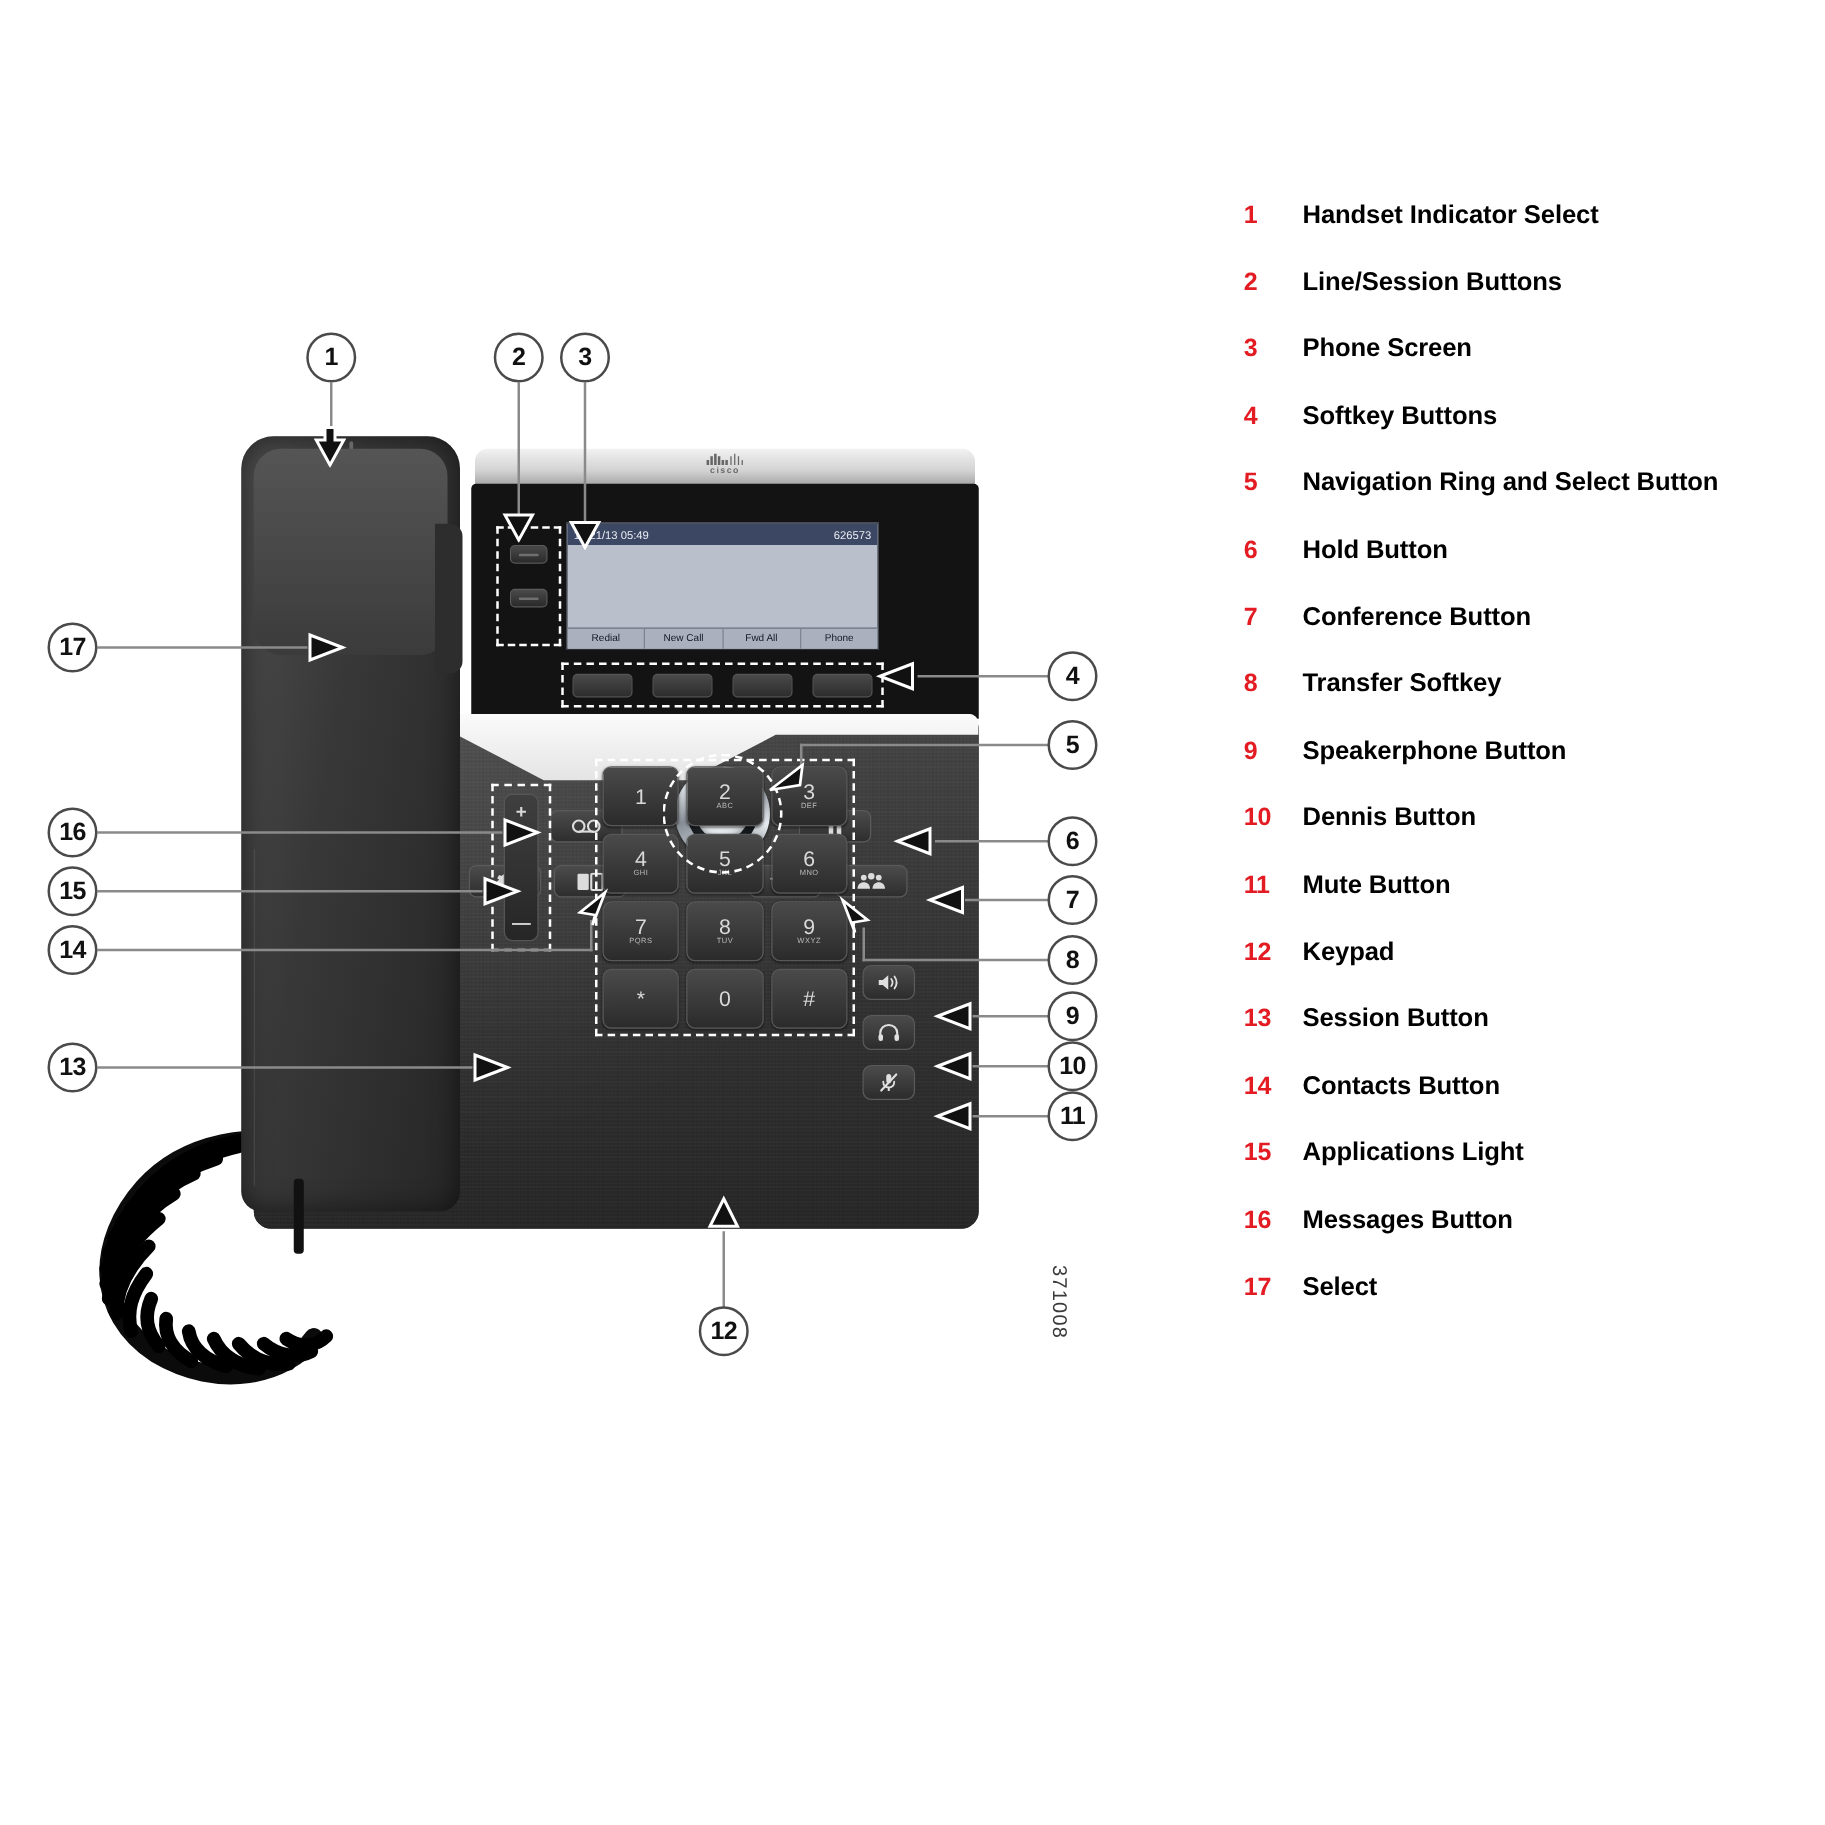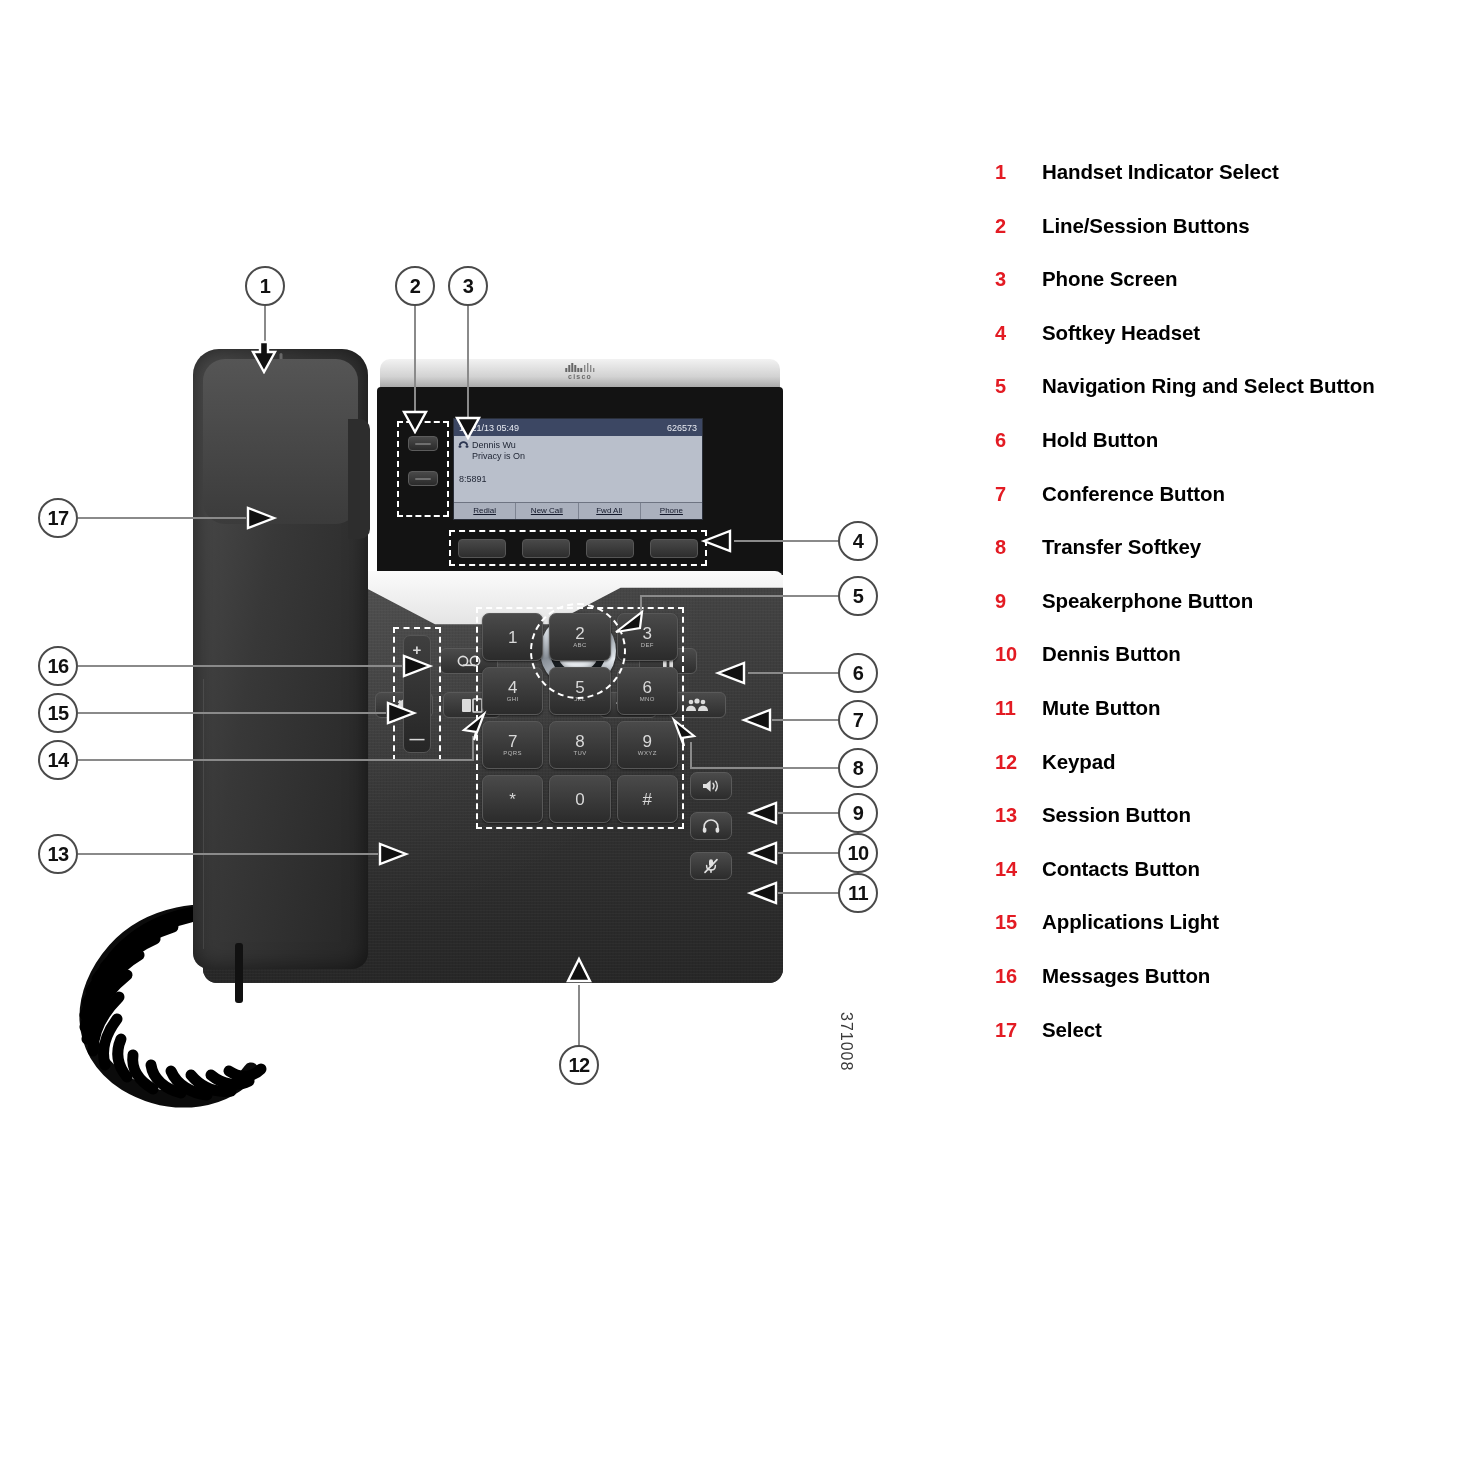--- a/index.html
+++ b/index.html
@@ -200,21 +200,20 @@
   }
   .softkey-labels span {
     flex: 1;
     font-size: 8px;
     color: #13182a;
     text-align: center;
     line-height: 15px;
     border-right: 1px solid #7d8391;
     white-space: nowrap;
     overflow: hidden;
-    text-decoration: underline;
   }
   .softkey-labels span:last-child { border-right: none; }
 
   
   .dash-box {
     position: absolute;
     border: 2px dashed #ffffff;
     box-sizing: border-box;
     z-index: 20;
     pointer-events: none;
@@ -535,30 +534,20 @@
     <div class="line-btns">
       <div class="line-btn b1"></div>
       <div class="line-btn b2"></div>
     </div>
     <div class="dash-box" style="left:222px; top:86px; width:52px; height:96px;"></div>
 
     <div class="screen">
       <div class="screen-status">
         <span>10/21/13  05:49</span>
         <span>626573</span>
-      </div>
-      <div class="screen-body">
-        <svg class="scr-phone-icon" viewBox="0 0 12 10">
-          <path d="M1 6 C1 3,4 1.5,6 1.5 C8 1.5,11 3,11 6 L9 6 C9 4.4,7.5 3.4,6 3.4 C4.5 3.4,3 4.4,3 6 Z" fill="#2b3550"></path>
-          <rect x="0.5" y="6" width="3.2" height="2.6" rx="1" fill="#2b3550"></rect>
-          <rect x="8.3" y="6" width="3.2" height="2.6" rx="1" fill="#2b3550"></rect>
-        </svg>
-        <div class="scr-line indent">Dennis Wu</div>
-        <div class="scr-line indent">Privacy is On</div>
-        <div class="scr-line scr-ext">8:5891</div>
       </div>
       <div class="softkey-labels">
         <span>Redial</span>
         <span>New Call</span>
         <span>Fwd All</span>
         <span>Phone</span>
       </div>
     </div>
 
     <div class="softkey-hw-row">
@@ -898,21 +887,21 @@
   <div class="legend-row">
     <span class="legend-num">2</span>
     <span class="legend-label">Line/Session Buttons</span>
   </div>
   <div class="legend-row">
     <span class="legend-num">3</span>
     <span class="legend-label">Phone Screen</span>
   </div>
   <div class="legend-row">
     <span class="legend-num">4</span>
-    <span class="legend-label">Softkey Headset</span>
+    <span class="legend-label">Softkey Buttons</span>
   </div>
   <div class="legend-row">
     <span class="legend-num">5</span>
     <span class="legend-label">Navigation Ring and Select Button</span>
   </div>
   <div class="legend-row">
     <span class="legend-num">6</span>
     <span class="legend-label">Hold Button</span>
   </div>
   <div class="legend-row">

